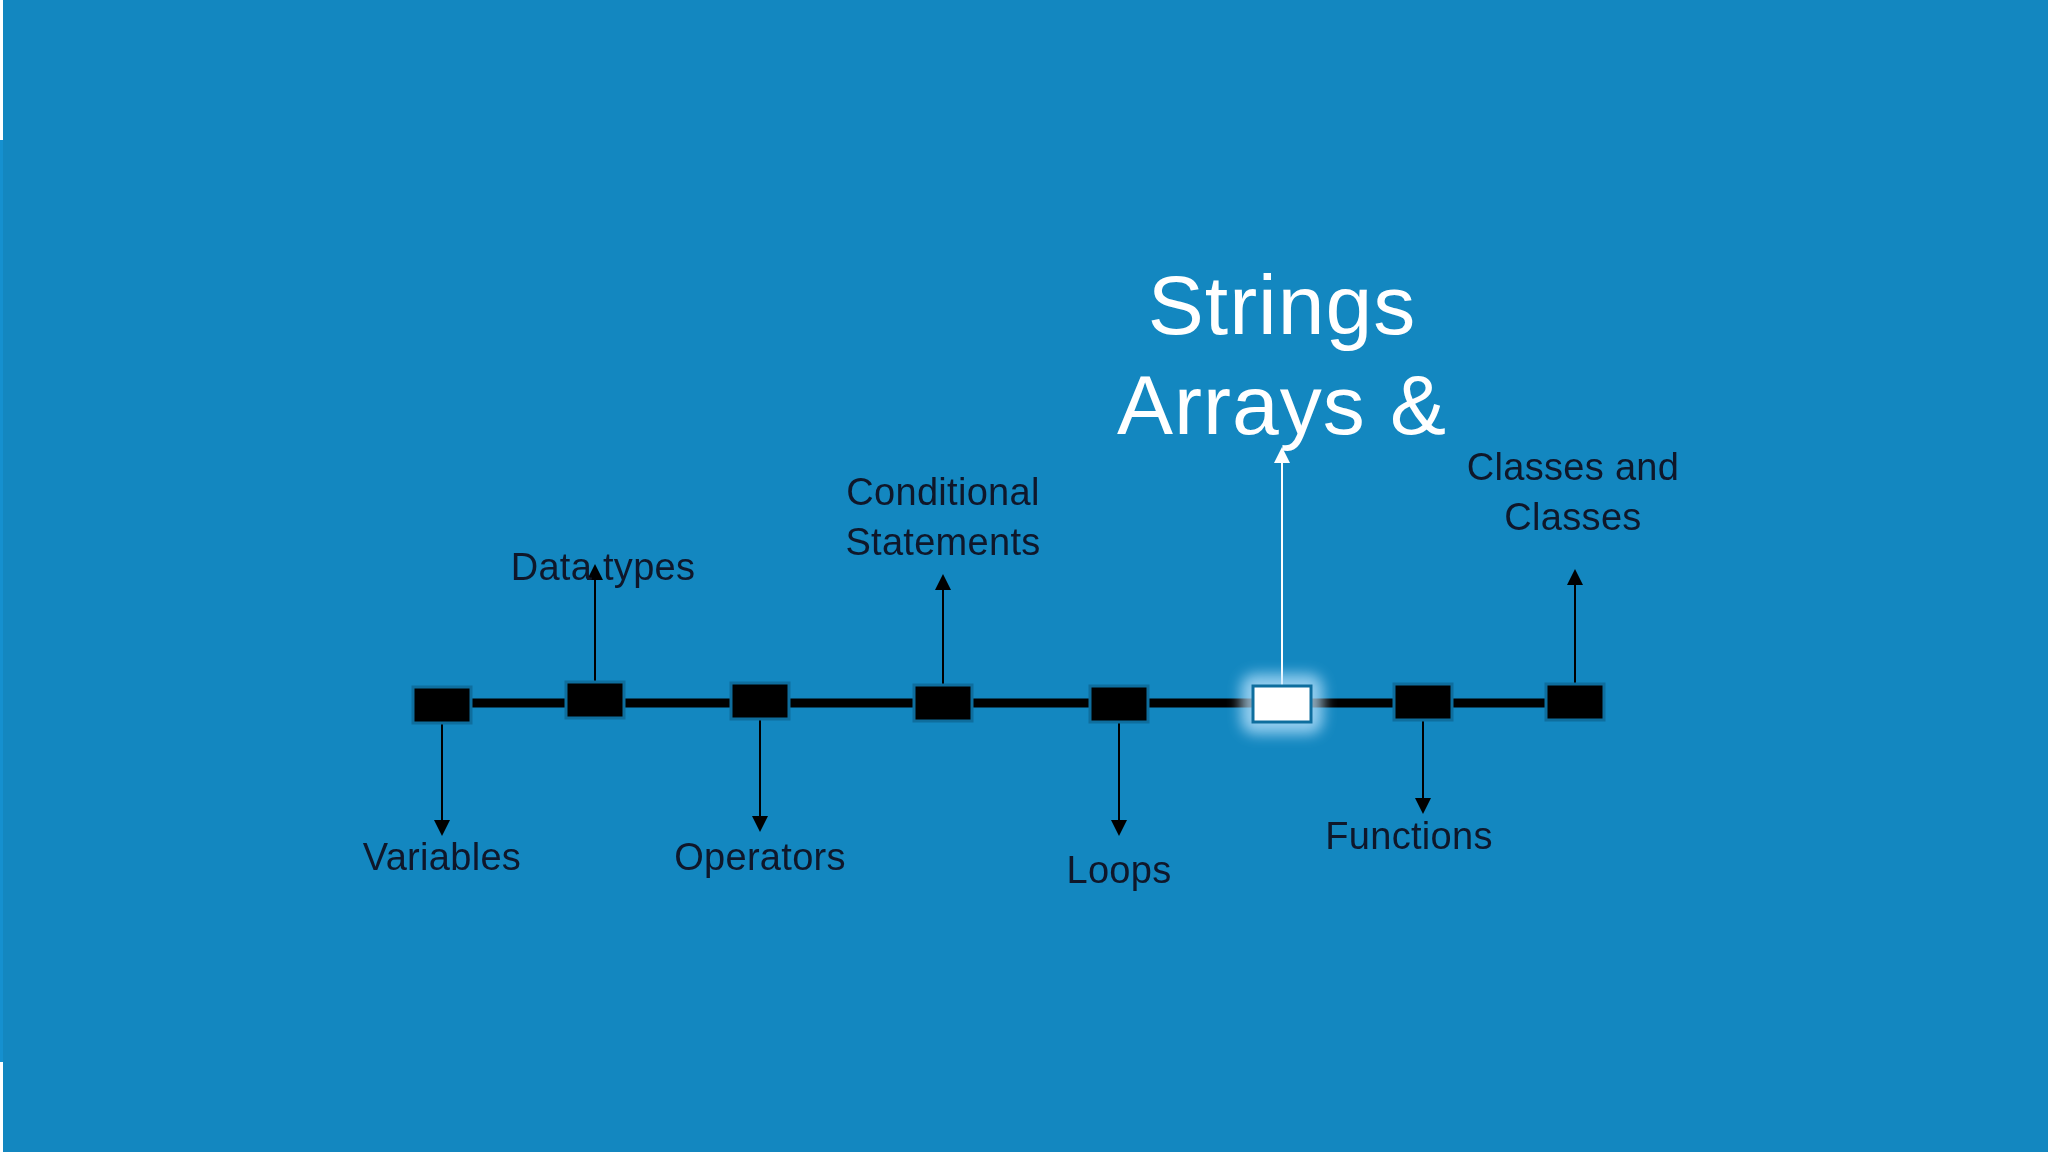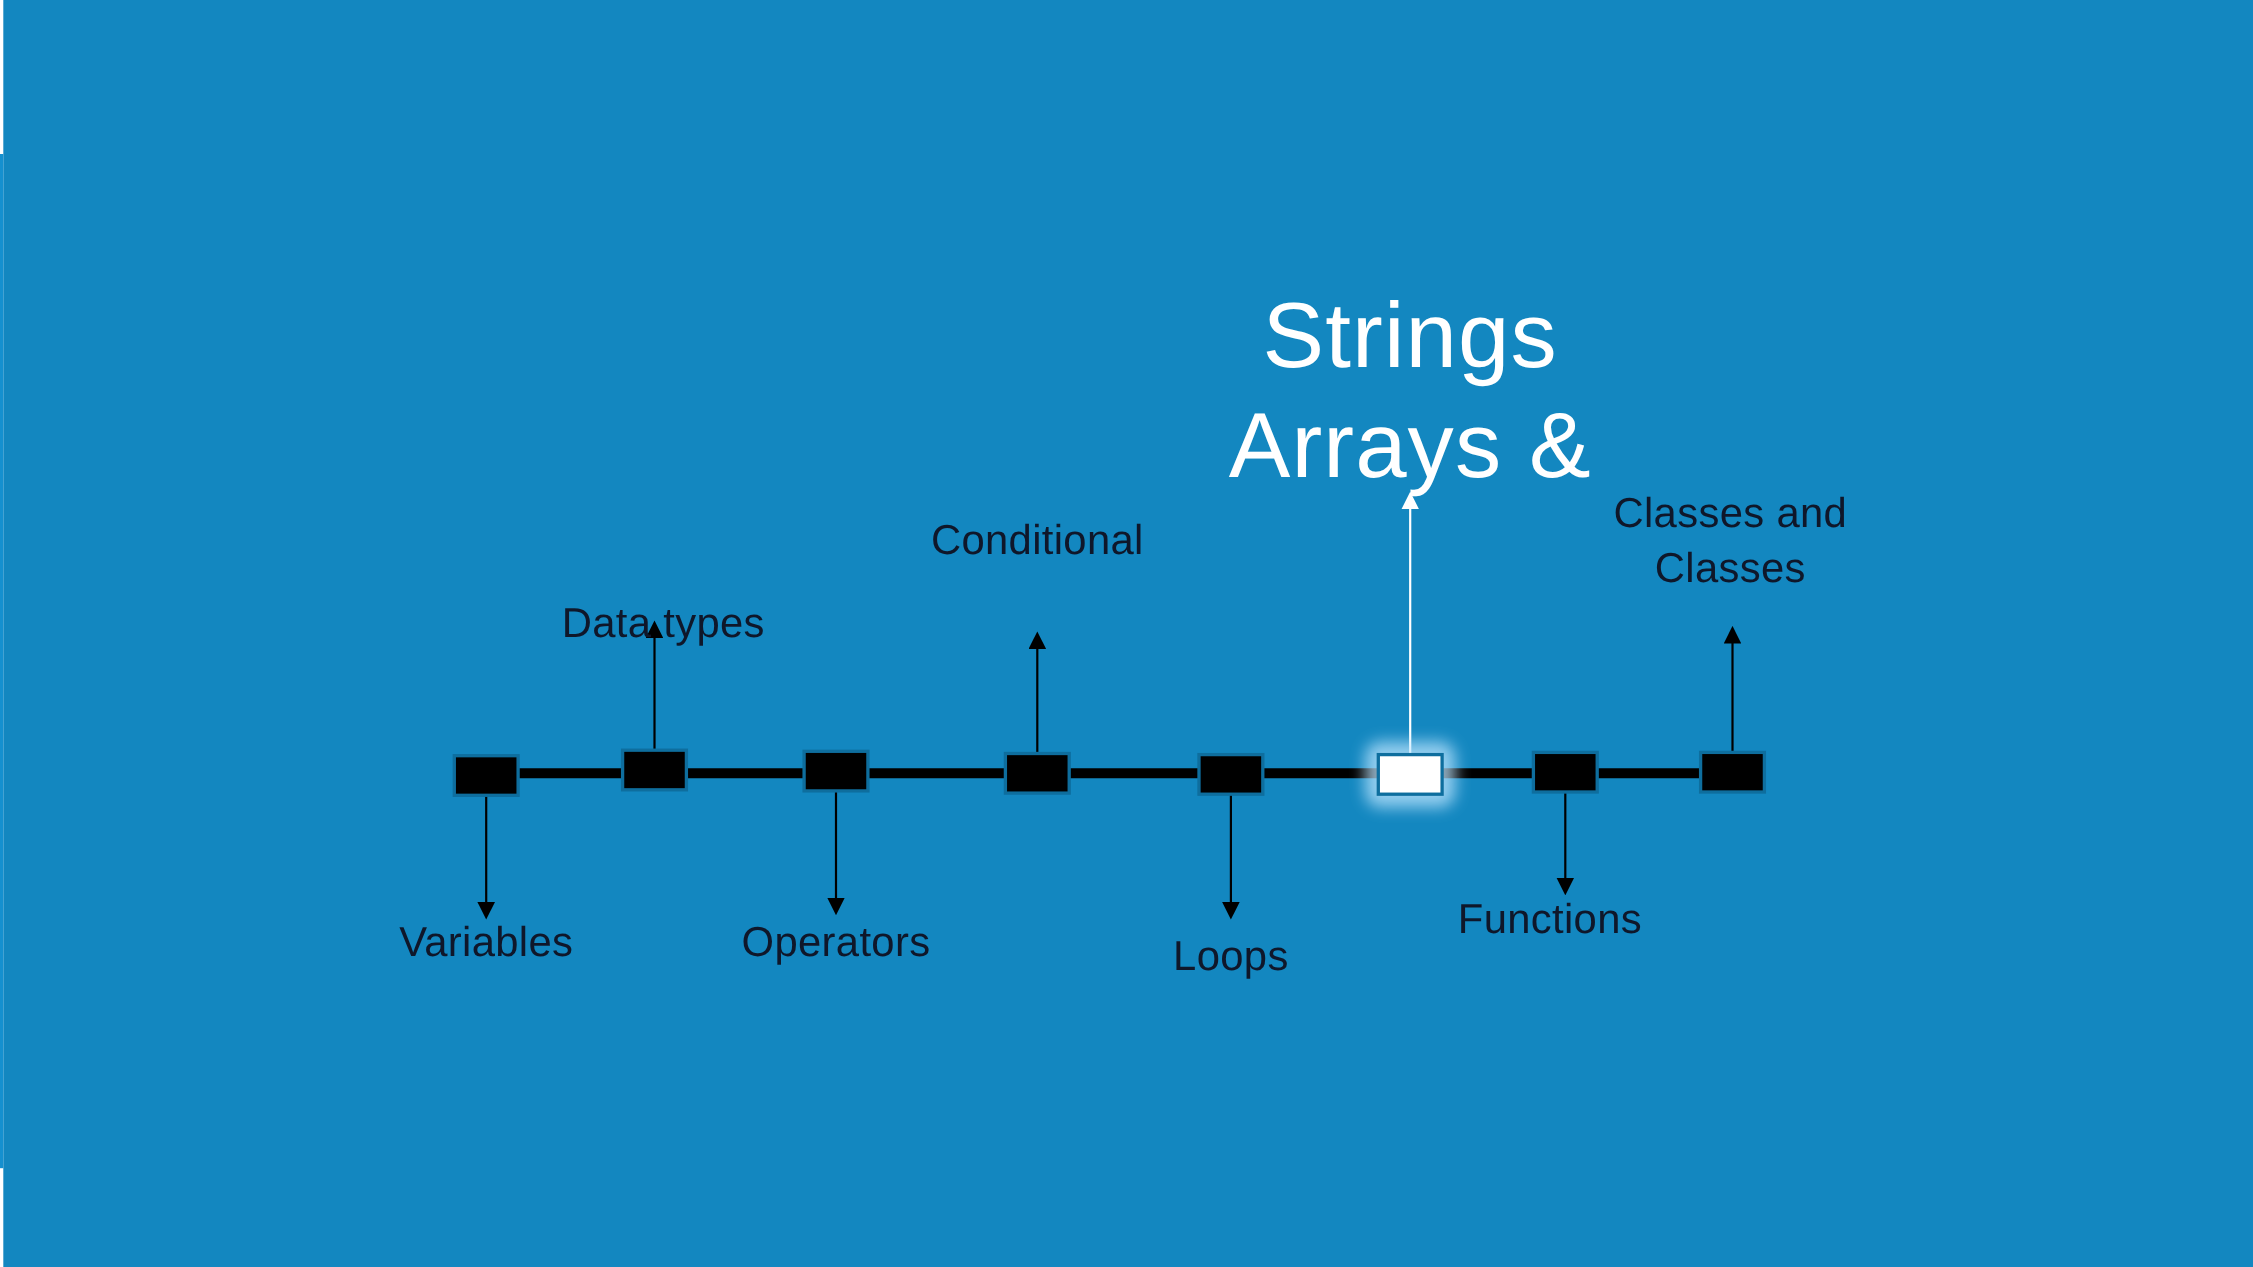--- a/index.html
+++ b/index.html
@@ -81,20 +81,21 @@
         <div>Variables</div>
       </div>
       <div class="label" style="left: 603px; top: 542px;">
         <div>Data types</div>
       </div>
       <div class="label" style="left: 760px; top: 832px;">
         <div>Operators</div>
       </div>
       <div class="label" style="left: 943px; top: 467px;">
         <div>Conditional</div>
+        <div>Statements</div>
       </div>
       <div class="label" style="left: 1119px; top: 845px;">
         <div>Loops</div>
       </div>
       <div class="label highlight" style="left: 1282px; top: 255px;">
         <div>Strings</div>
         <div>Arrays &amp;</div>
       </div>
       <div class="label" style="left: 1409px; top: 811px;">
         <div>Functions</div>

